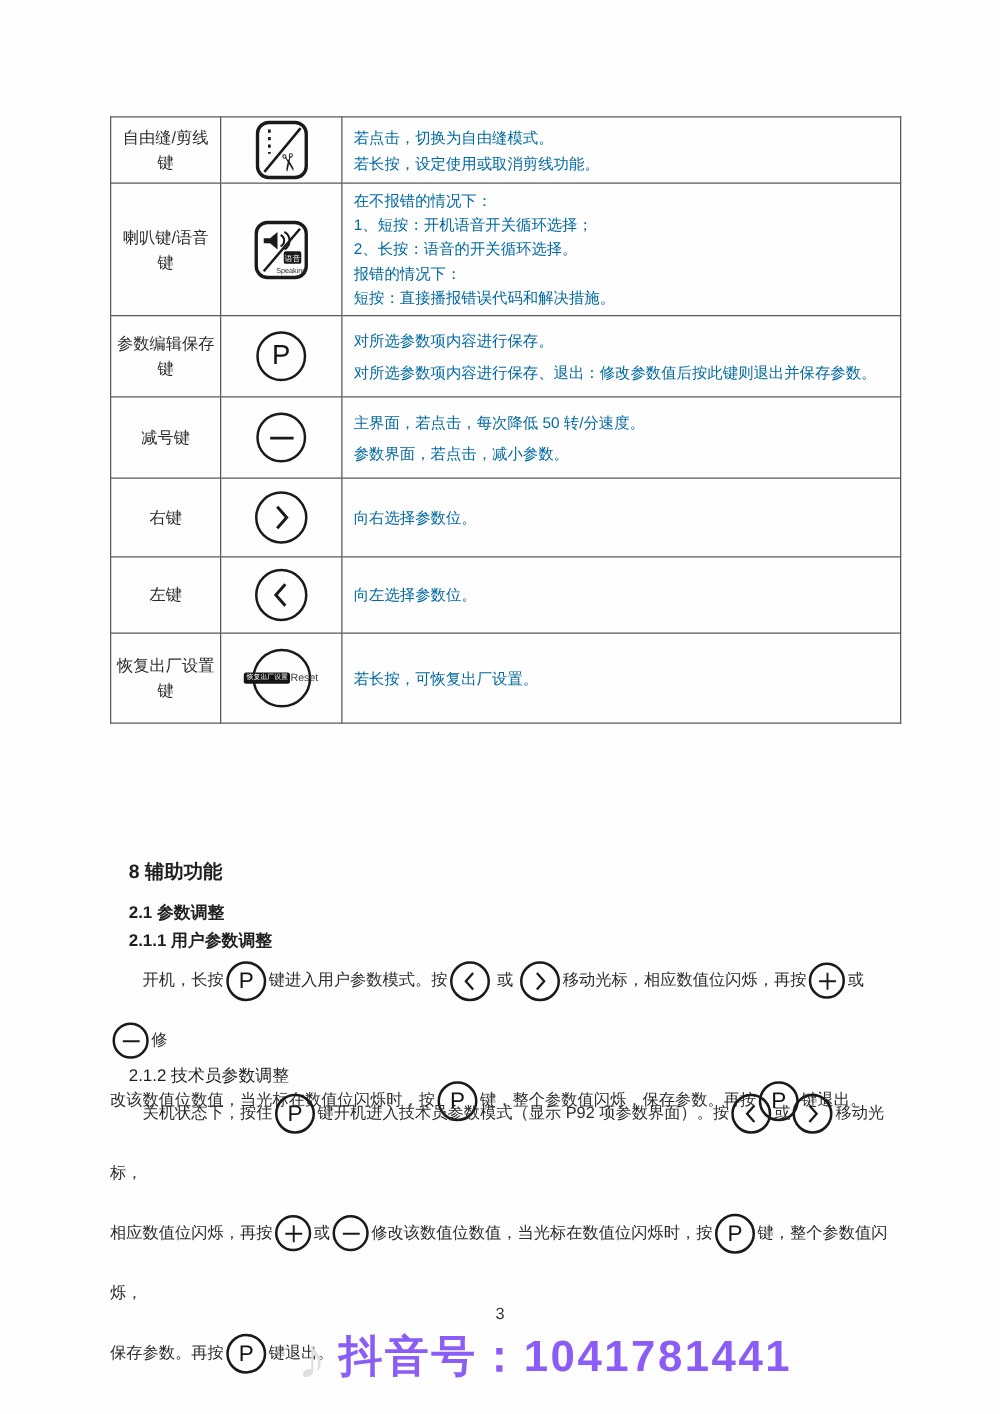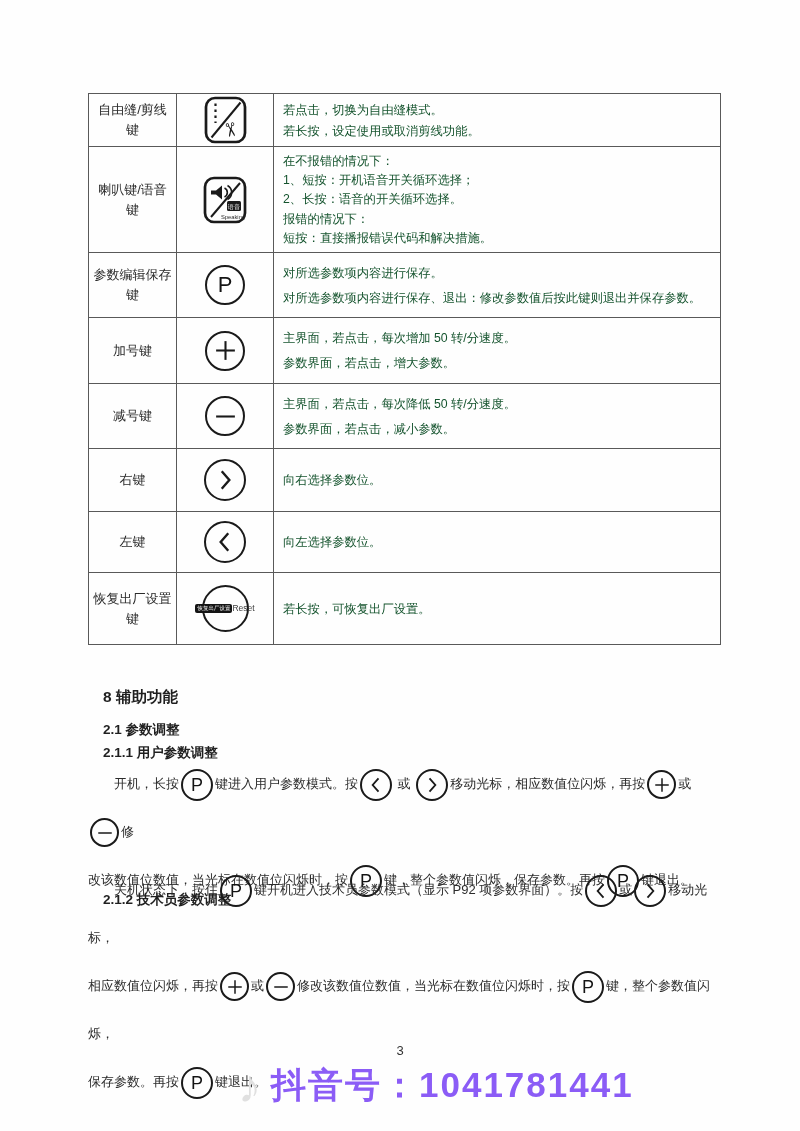--- a/index.html
+++ b/index.html
@@ -16,40 +16,40 @@
     border:1px solid #595959;padding:0;vertical-align:middle;
   }
   td.c-label{width:87px;text-align:center;}
   td.c-icon{width:96px;text-align:center;}
   td.c-desc{width:446px;}
   .label-wrap{font-size:13px;line-height:20px;color:#2b2b2b;}
   .desc-wrap{
     display:flex;flex-direction:column;justify-content:space-evenly;
     box-sizing:border-box;padding:2px 3px 2px 9px;
   }
-  .desc-line{font-size:12.3px;line-height:16px;color:#14532d;white-space:nowrap;}
+  .desc-line{font-size:12.3px;line-height:16px;color:#0369a1;white-space:nowrap;}
   
   .key-circle{
     display:inline-flex;align-items:center;justify-content:center;
     border:2.4px solid #1a1a1a;border-radius:50%;box-sizing:border-box;
     background:transparent;vertical-align:middle;
   }
   .pletter{font-weight:normal;color:#141414;transform:translateY(-0.5px);}
   .reset-col{}
   .reset-top{
     background:#141414;color:#ffffff;font-size:5.5px;line-height:7px;
     padding:1px 2px;border-radius:2px;white-space:nowrap;letter-spacing:0;
   }
   .reset-divider{width:28px;height:1px;background:#2d2d2d;margin:2px 0;}
   .reset-bottom{font-size:8.5px;color:#3c3c3c;line-height:9px;}
   
   .h2-title{position:absolute;left:103px;top:687px;font-size:15.5px;font-weight:bold;color:#1f1f1f;}
   .h3-title{position:absolute;left:103px;top:721px;font-size:13.5px;font-weight:bold;color:#1f1f1f;}
   .h4-title-1{position:absolute;left:103px;top:744px;font-size:13.5px;font-weight:bold;color:#1f1f1f;}
-  .h4-title-2{position:absolute;left:103px;top:852px;font-size:13.5px;font-weight:bold;color:#1f1f1f;margin-top:39px;}
+  .h4-title-2{position:absolute;left:103px;top:852px;font-size:13.5px;font-weight:normal;color:#1f1f1f;}
   .para{
     position:absolute;left:88px;width:630px;
     font-size:13px;line-height:48px;color:#2b2b2b;text-indent:26px;
   }
   .para .ic{margin:0 2px;text-indent:0;}
   #para-user{top:760px;}
   #para-tech{top:866px;}
   
   .page-number{
     position:absolute;left:0;top:1043px;width:800px;text-align:center;
@@ -117,37 +117,20 @@
           <td class="c-icon"><span class="key-circle ic" style="width:40px;height:40px;">
               <span class="pletter" style="font-size:22px;">P</span>
             </span></td>
           <td class="c-desc">
             <div class="desc-wrap" style="height: 63px;">
               <div class="desc-line">对所选参数项内容进行保存。</div>
               <div class="desc-line">对所选参数项内容进行保存、退出：修改参数值后按此键则退出并保存参数。</div>
             </div>
           </td>
         </tr>
-        <tr style="height: 66px;">
-          <td class="c-label">
-            <div class="label-wrap">加号键</div>
-          </td>
-          <td class="c-icon"><span class="key-circle ic" style="width:40px;height:40px;">
-              <svg width="25" height="25" viewBox="0 0 24 24">
-                <line x1="3" y1="12" x2="21" y2="12" stroke="#1a1a1a" stroke-width="2"></line>
-                <line x1="12" y1="3" x2="12" y2="21" stroke="#1a1a1a" stroke-width="2"></line>
-              </svg>
-            </span></td>
-          <td class="c-desc">
-            <div class="desc-wrap" style="height: 64px;">
-              <div class="desc-line">主界面，若点击，每次增加 50 转/分速度。</div>
-              <div class="desc-line">参数界面，若点击，增大参数。</div>
-            </div>
-          </td>
-        </tr>
         <tr style="height: 65px;">
           <td class="c-label">
             <div class="label-wrap">减号键</div>
           </td>
           <td class="c-icon"><span class="key-circle ic" style="width:40px;height:40px;">
               <svg width="25" height="25" viewBox="0 0 24 24">
                 <line x1="3" y1="12" x2="21" y2="12" stroke="#1a1a1a" stroke-width="2"></line>
               </svg>
             </span></td>
           <td class="c-desc">

